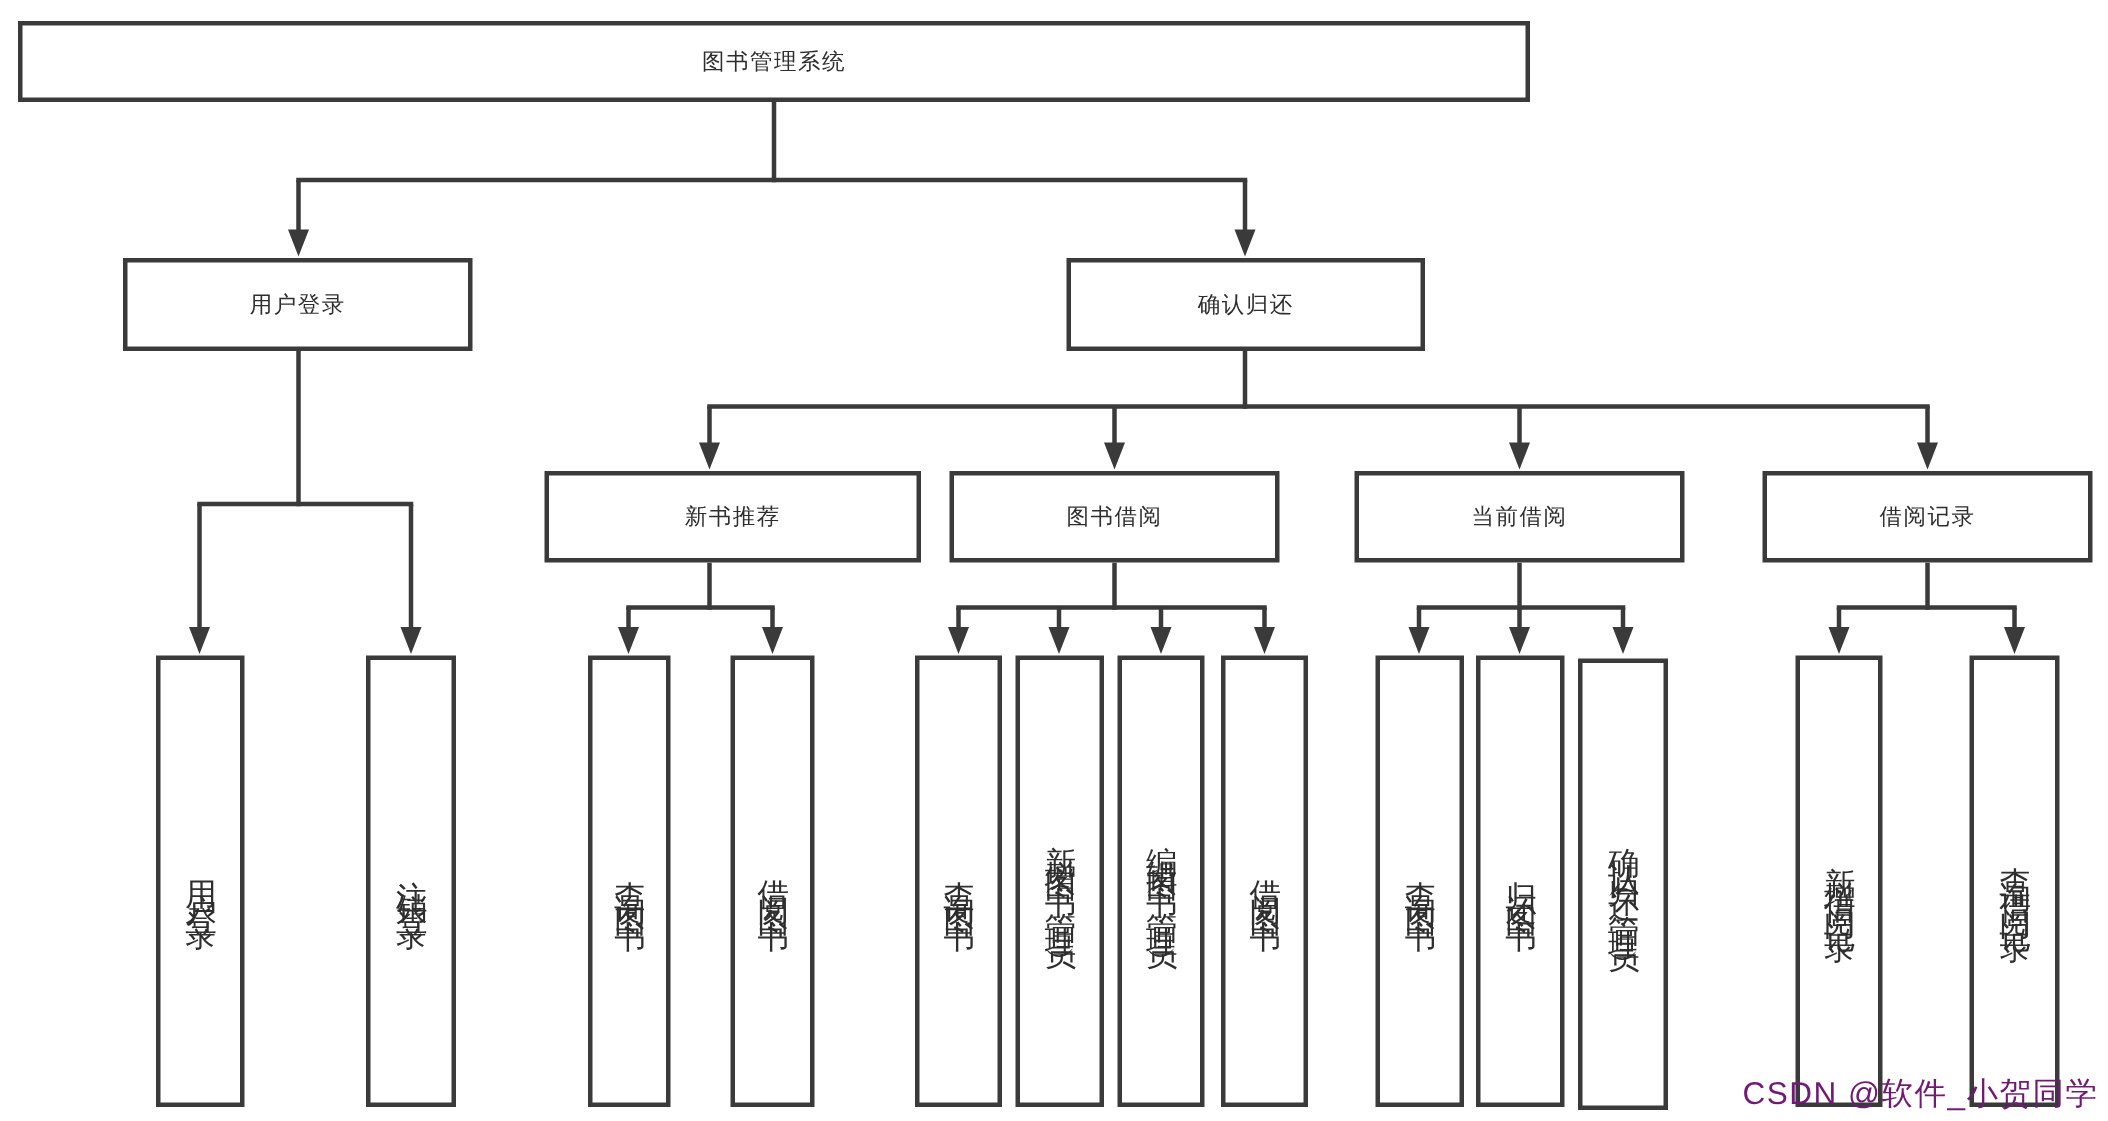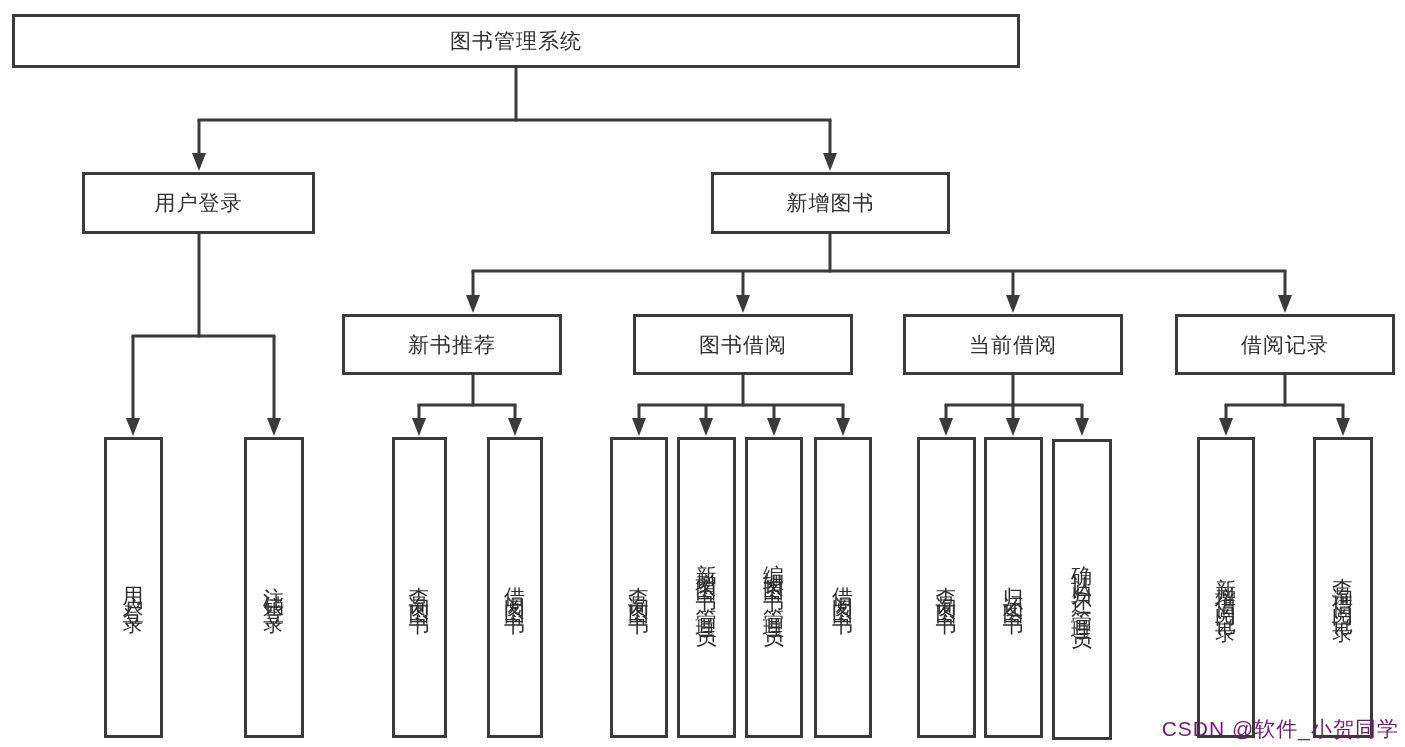--- a/index.html
+++ b/index.html
@@ -18,21 +18,21 @@
   }
   .box {
     position: absolute;
     box-sizing: border-box;
     border: 3px solid #3a3a3a;
     background: #ffffff;
     display: flex;
     align-items: center;
     justify-content: center;
     color: #2e2e2e;
-    font-size: 21px;
+    font-size: 15px;
     letter-spacing: 1px;
     text-align: center;
   }
   .box.v {
     writing-mode: vertical-rl;
     text-orientation: mixed;
     font-size: 21px;
     letter-spacing: 9px;
     line-height: 1;
   }
@@ -117,23 +117,23 @@
       <polygon points="1006,418 1020,418 1013,436"></polygon>
       <polygon points="1075,418 1089,418 1082,436"></polygon>
       <polygon points="1219,418 1233,418 1226,436"></polygon>
       <polygon points="1336,418 1350,418 1343,436"></polygon>
     </g>
   </svg>
 
   <div class="box" style="left:12px;top:14px;width:1008px;height:54px">图书管理系统</div>
 
   <div class="box" style="left:82px;top:172px;width:233px;height:62px">用户登录</div>
-  <div class="box" style="left:711px;top:172px;width:239px;height:62px">新增图书</div>
+  <div class="box" style="left:711px;top:172px;width:239px;height:62px">确认归还</div>
 
-  <div class="box" style="left:342px;top:314px;width:220px;height:61px">新书推荐</div>
+  <div class="box" style="left:363px;top:314px;width:251px;height:61px">新书推荐</div>
   <div class="box" style="left:633px;top:314px;width:220px;height:61px">图书借阅</div>
   <div class="box" style="left:903px;top:314px;width:220px;height:61px">当前借阅</div>
   <div class="box" style="left:1175px;top:314px;width:220px;height:61px">借阅记录</div>
 
   <div class="box v" style="left:104px;top:437px;width:59px;height:301px">用户登录</div>
   <div class="box v" style="left:244px;top:437px;width:60px;height:301px">注销登录</div>
 
   <div class="box v" style="left:392px;top:437px;width:55px;height:301px">查询图书</div>
   <div class="box v" style="left:487px;top:437px;width:56px;height:301px">借阅图书</div>
 

